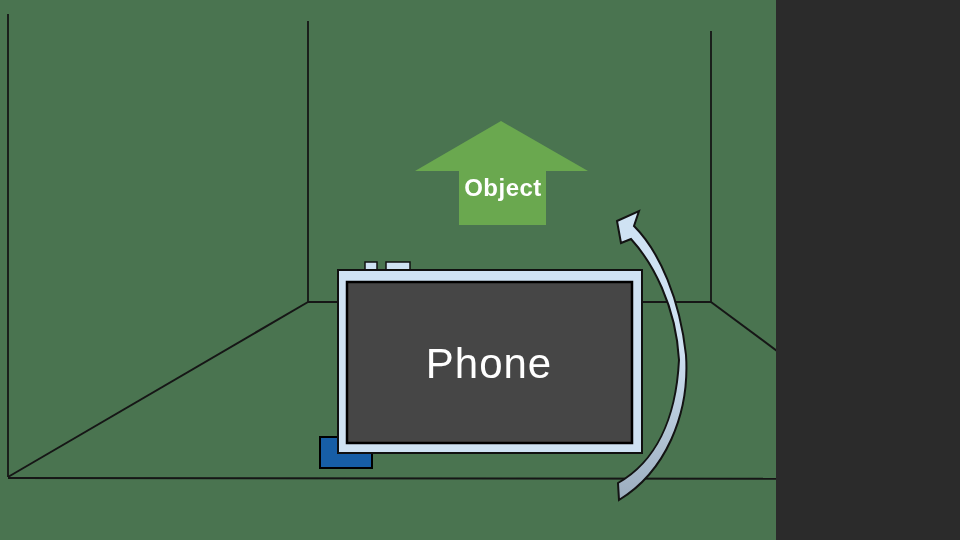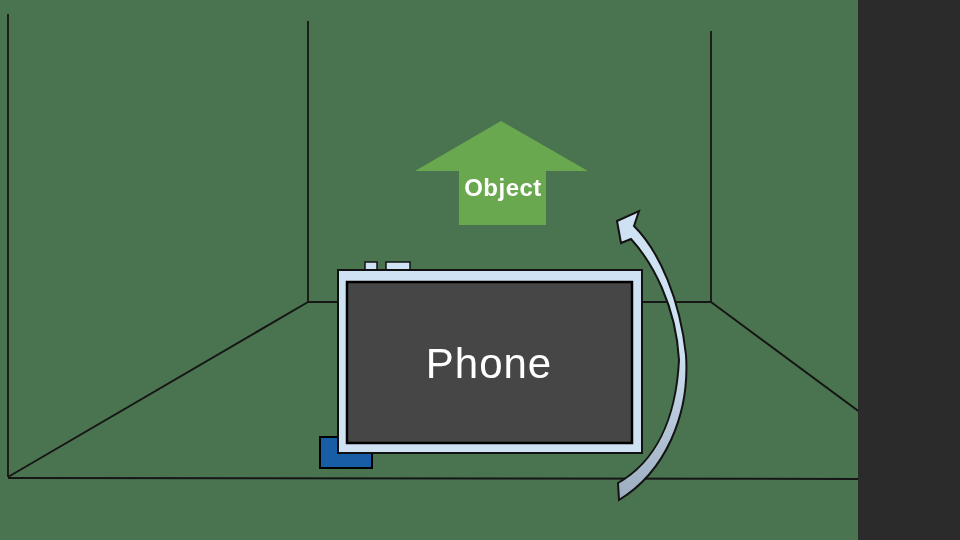--- a/index.html
+++ b/index.html
@@ -1,18 +1,18 @@
 <!DOCTYPE html>
 <html><head>
 <meta charset="utf-8">
 <style>
   html, body { margin: 0; padding: 0; background: #2b2b2b; }
   .stage {
     position: relative;
-    width: 858px;
+    width: 776px;
     height: 540px;
     overflow: hidden;
     font-family: "Liberation Sans", sans-serif;
   }
   svg { display: block; }
   text { font-family: "Liberation Sans", sans-serif; }
   .object-label-text {
     font-size: 24px;
     font-weight: bold;
     letter-spacing: 0.5px;

